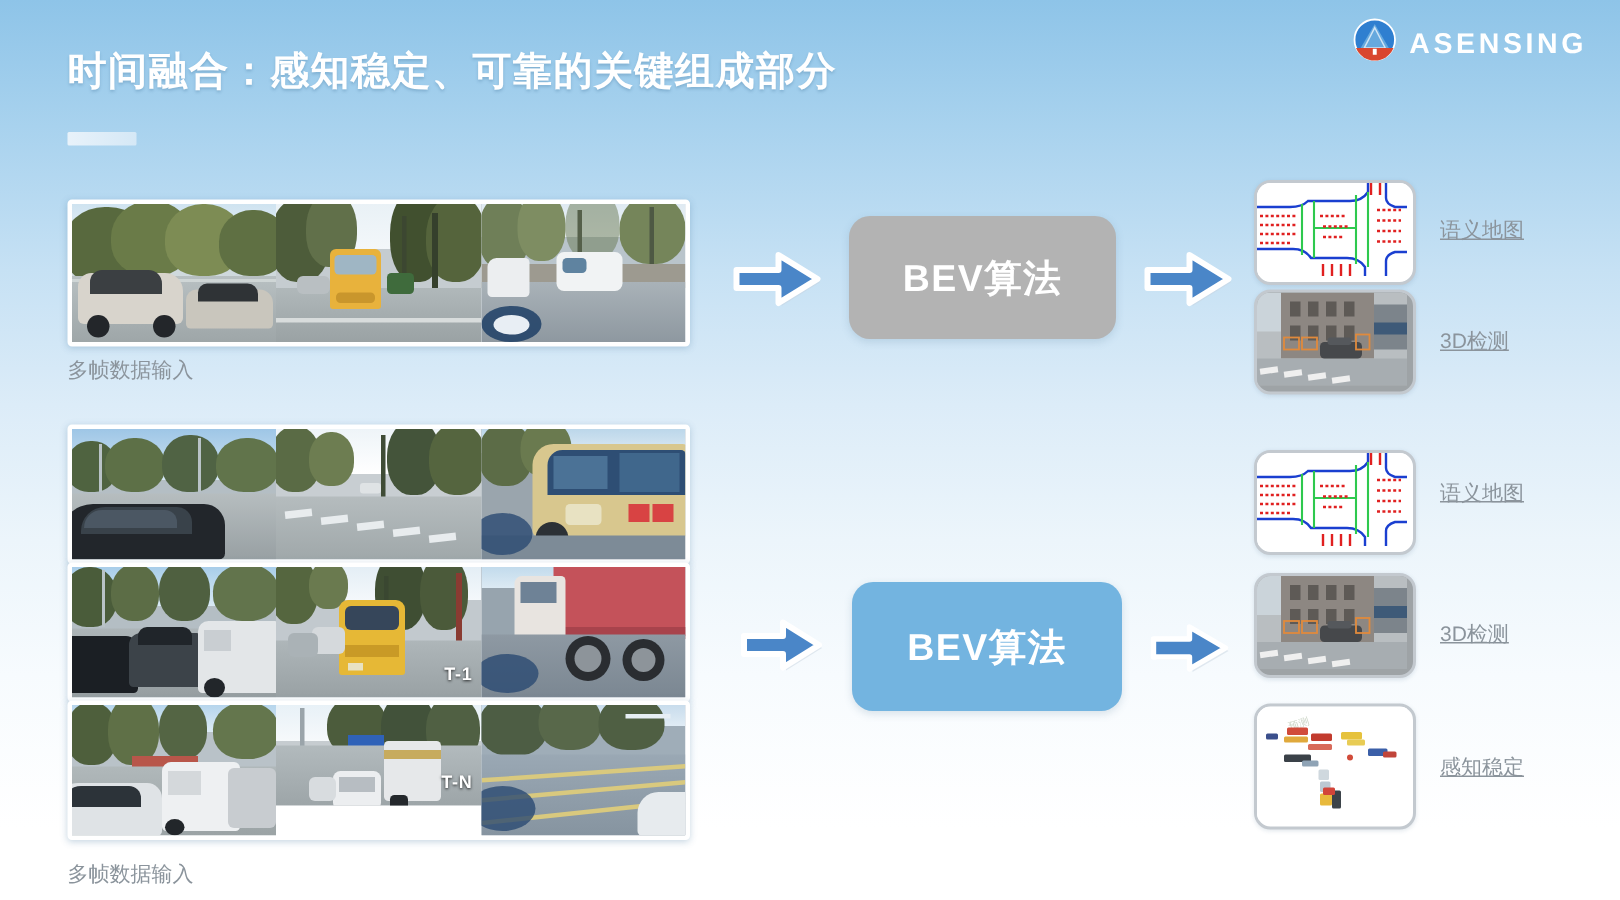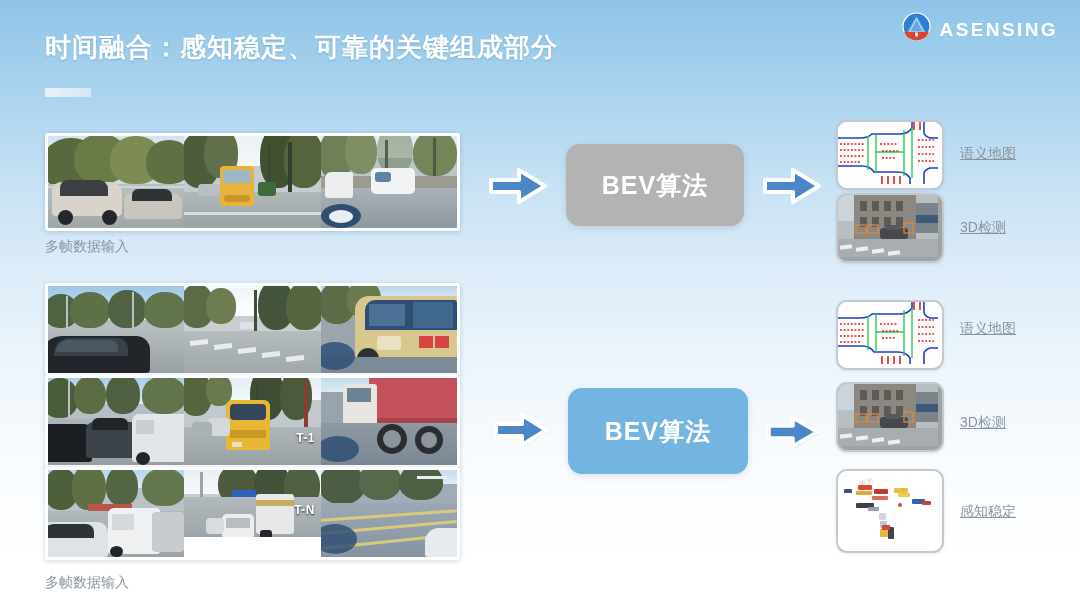--- a/index.html
+++ b/index.html
@@ -33,21 +33,21 @@
 
   
   .strip {
     position:absolute; display:flex; background:#ffffff;
     border:3px solid #ffffff; border-radius:3px;
     box-shadow:0 1px 5px rgba(70,120,160,.30);
     overflow:hidden;
   }
   .pane { position:relative; overflow:hidden; }
   .tlabel {
-    position:absolute; right:6px; bottom:20px; color:#ffffff;
+    position:absolute; right:6px; bottom:9px; color:#ffffff;
     font-size:12px; font-weight:bold; letter-spacing:.5px;
     text-shadow:0 1px 2px rgba(0,0,0,.8); z-index:5;
   }
   .caption {
     position:absolute; font-size:14px; color:#8b949c; white-space:nowrap;
   }
   .bevbox {
     position:absolute; display:flex; align-items:center; justify-content:center;
     border-radius:14px; color:#ffffff; font-size:25px; font-weight:bold;
     letter-spacing:1px; box-shadow:0 2px 6px rgba(80,120,150,.20);

